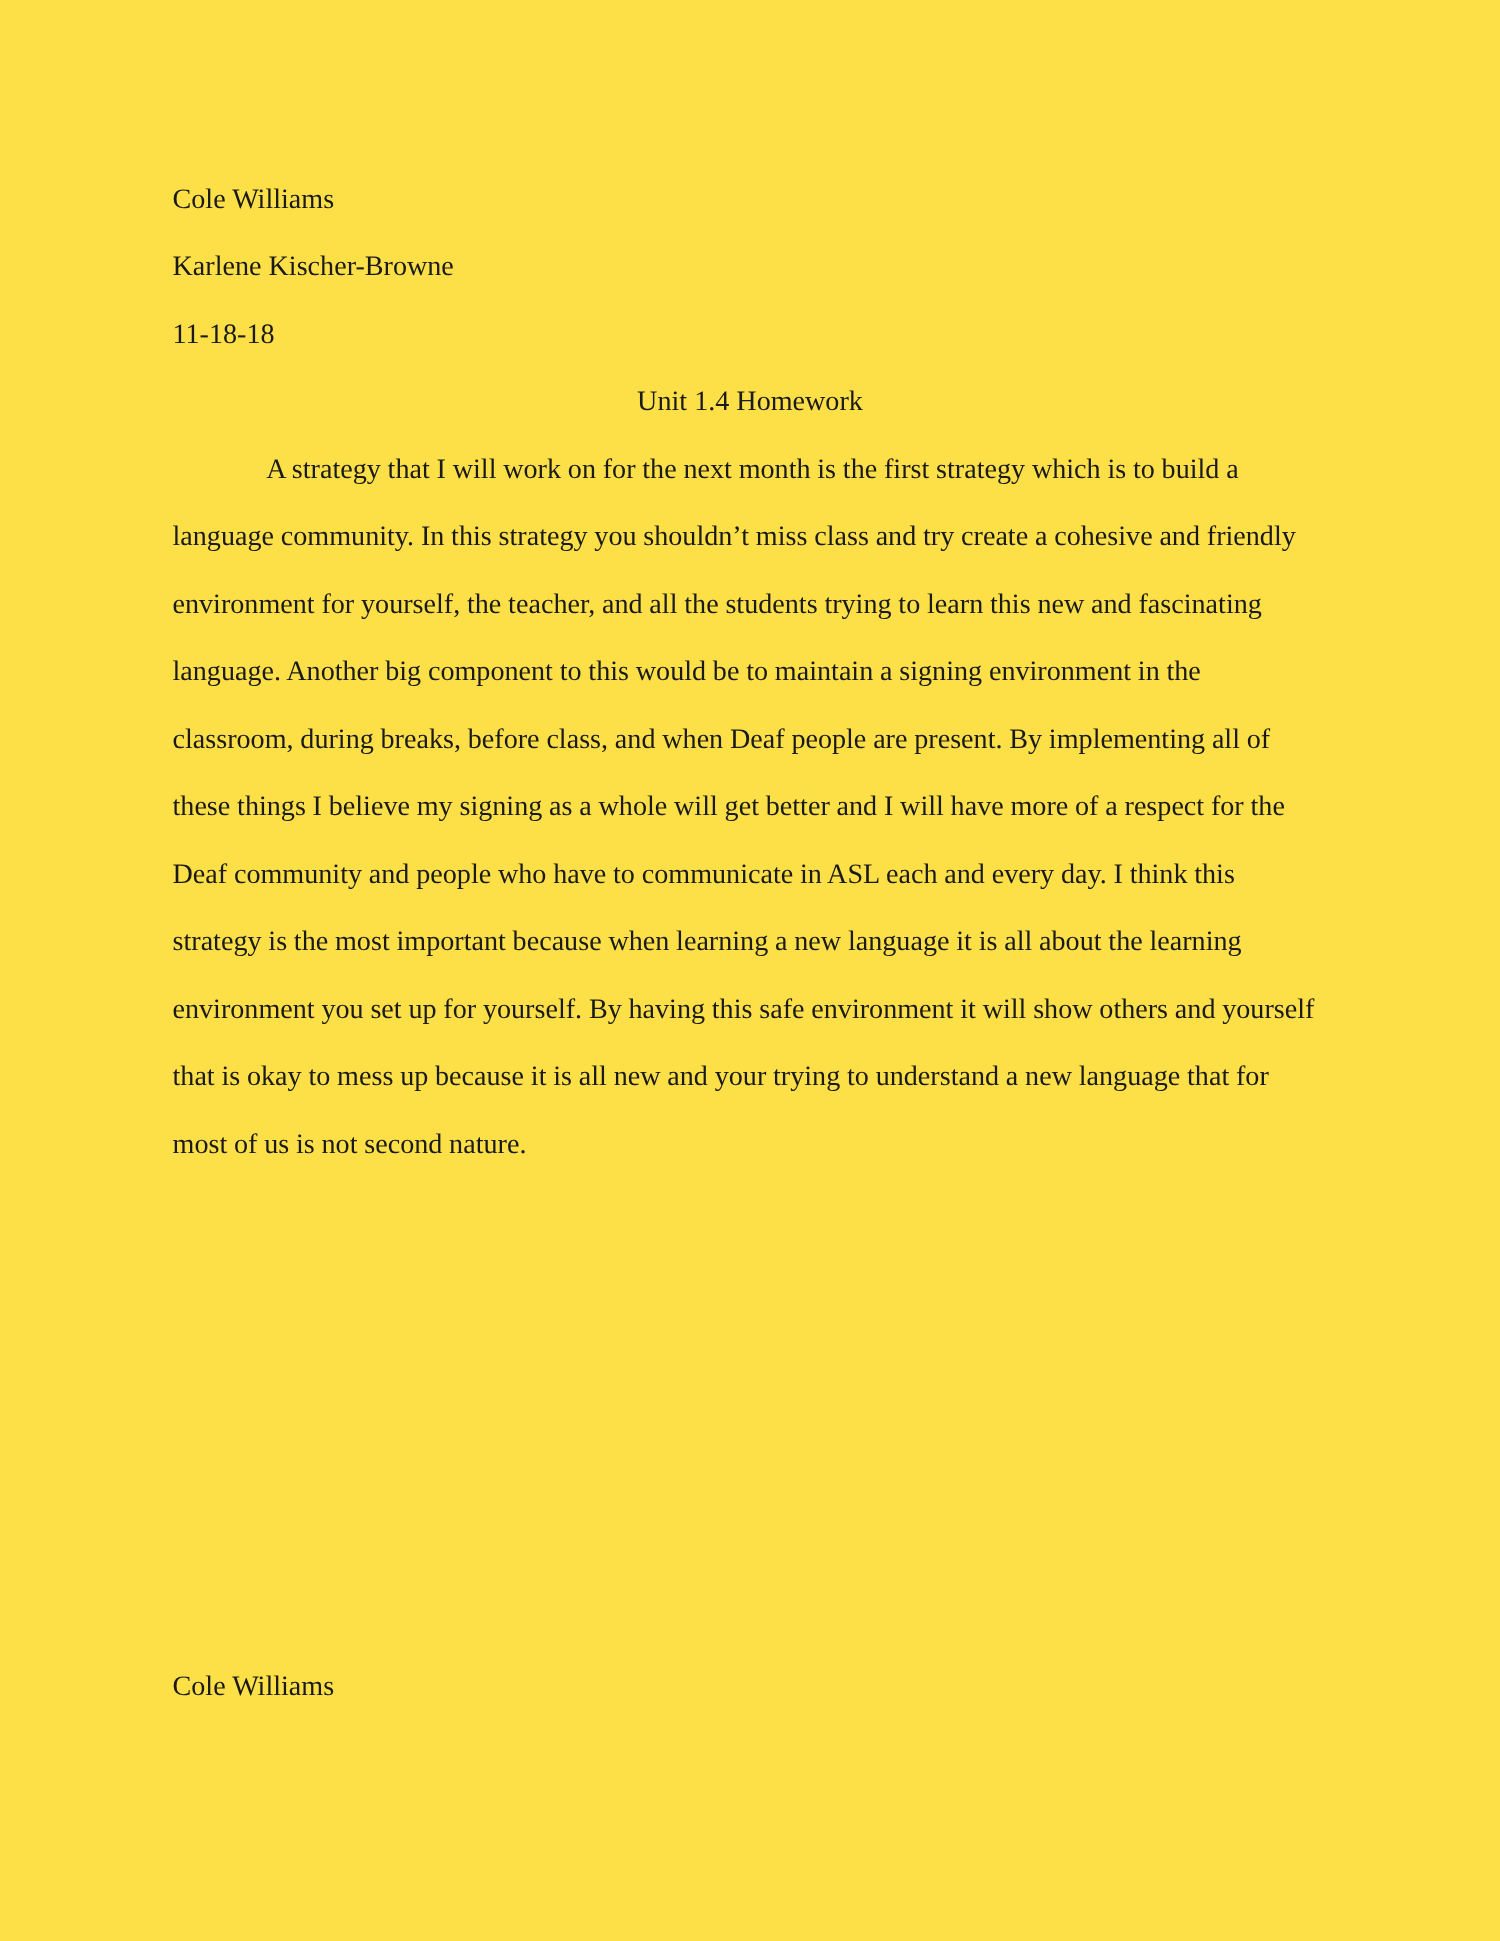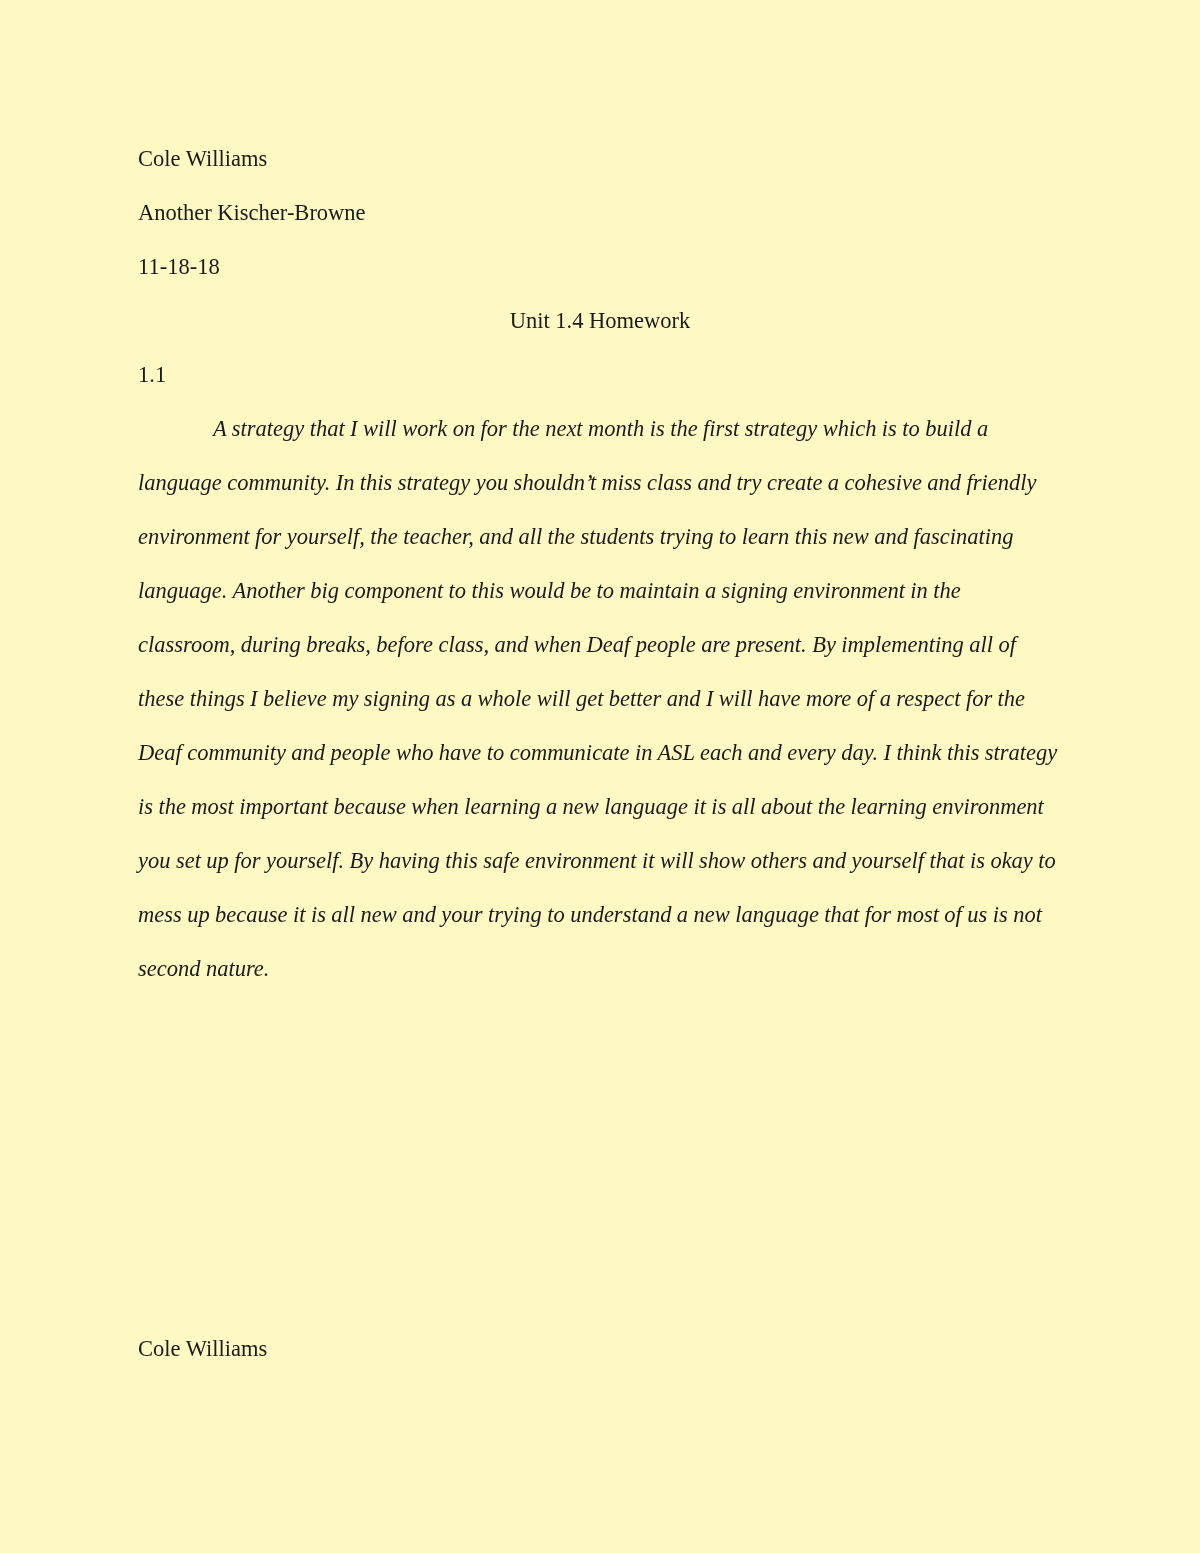--- a/index.html
+++ b/index.html
@@ -8,21 +8,21 @@
     background: #ffffff;
   }
   body {
     font-family: "Liberation Serif", "DejaVu Serif", serif;
     color: #1a1a1a;
   }
   .page {
     position: relative;
     width: 1200px;
     height: 1553px;
-    background: #fef9c3;
+    background: #fde047;
     overflow: hidden;
     box-sizing: border-box;
   }
   .doc-body {
     position: absolute;
     left: 138px;
     top: 132px;
     width: 924px;
   }
   .heading-line {
@@ -38,21 +38,20 @@
     font-size: 22.5px;
     line-height: 54px;
   }
   .para {
     font-size: 22.5px;
     line-height: 54px;
     text-indent: 75px;
     text-align: left;
     margin: 0;
     word-spacing: -0.2px;
-    font-style: italic;
   }
   .closing-block {
     position: absolute;
     left: 138px;
     top: 1322px;
     width: 924px;
   }
   .closing-line {
     font-size: 22.5px;
     line-height: 54px;
@@ -60,28 +59,27 @@
 </style>
 </head>
 <body>
 
 <div class="page">
 
   <div class="doc-body">
 
     <div class="heading-line">Cole Williams</div>
 
-    <div class="heading-line">Another Kischer-Browne</div>
+    <div class="heading-line">Karlene Kischer-Browne</div>
 
 
     <div class="heading-line">11-18-18</div>
 
     <div class="title-line">Unit 1.4 Homework</div>
 
-    <div class="section-line">1.1</div>
 
     <p class="para">A strategy that I will work on for the next month is the first strategy which is to build a language community. In this strategy you shouldn’t miss class and try create a cohesive and friendly environment for yourself, the teacher, and all the students trying to learn this new and fascinating language. Another big component to this would be to maintain a signing environment in the classroom, during breaks, before class, and when Deaf people are present. By implementing all of these things I believe my signing as a whole will get better and I will have more of a respect for the Deaf community and people who have to communicate in ASL each and every day. I think this strategy is the most important because when learning a new language it is all about the learning environment you set up for yourself. By having this safe environment it will show others and yourself that is okay to mess up because it is all new and your trying to understand a new language that for most of us is not second nature.</p>
 
   </div>
 
   <div class="closing-block">
     <div class="closing-line">Cole Williams</div>
   </div>
 
 </div>

